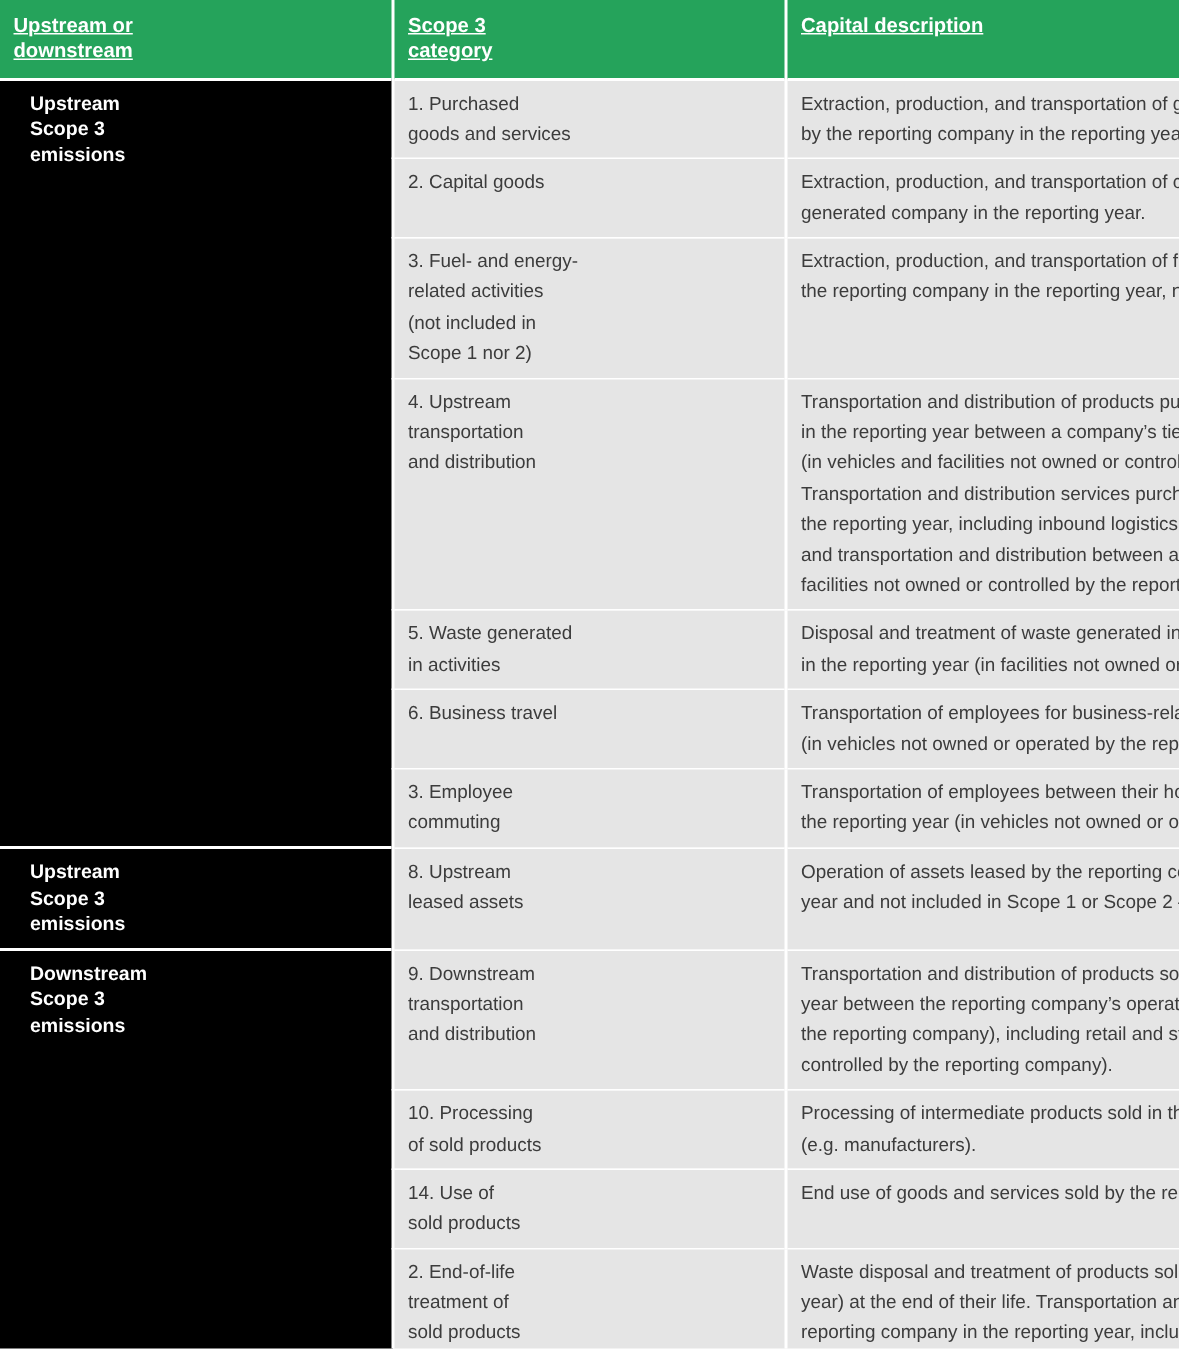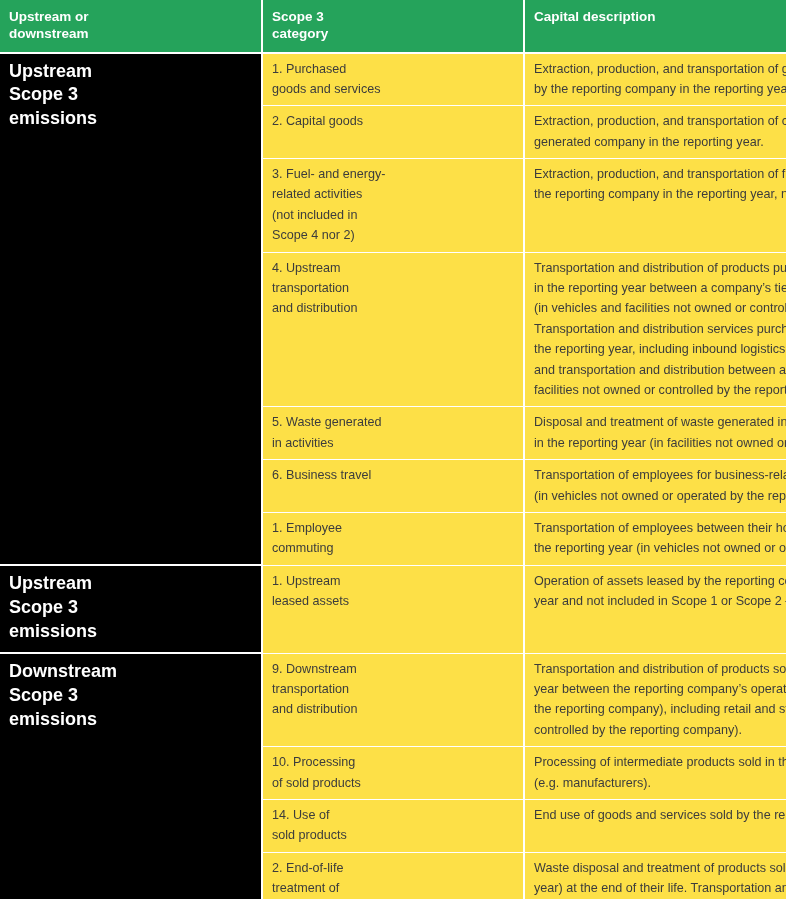--- a/index.html
+++ b/index.html
@@ -26,40 +26,41 @@
     background: #25a35b;
     color: #ffffff;
     font-size: 13.5px;
     font-weight: bold;
     line-height: 1.28;
     text-align: left;
     vertical-align: top;
     padding: 8px 9px 9px 9px;
     border-right: 2px solid #ffffff;
     height: 46px;
+    text-decoration: underline;
   }
   .scope3-table thead th.th-desc { border-right: none; }
 
   
   td.group-cell {
     background: #000000;
     color: #ffffff;
-    font-size: 18px;
+    font-size: 13px;
     font-weight: bold;
     line-height: 1.33;
     vertical-align: top;
-    padding: 6px 8px 8px 9px;
+    padding: 6px 8px 8px 20px;
     border-top: 2px solid #ffffff;
     border-right: 2px solid #ffffff;
     width: 110px;
   }
 
   
   td.cat-cell, td.desc-cell {
-    background: #fde047;
+    background: #e5e5e5;
     color: #3c3c3c;
     font-size: 12.6px;
     line-height: 1.62;
     vertical-align: top;
     padding: 5px 8px 6px 9px;
     border-top: 1px solid #ffffff;
   }
   td.cat-cell {
     width: 130px;
     border-right: 2px solid #ffffff;
@@ -115,21 +116,21 @@
         <td class="desc-cell">
           <span class="desc-line">Extraction, production, and transportation of capital goods purchased or acquired by the</span>
           <span class="desc-line">generated company in the reporting year.</span>
         </td>
       </tr>
       <tr>
         <td class="cat-cell">
           <span class="cat-line">3. Fuel- and energy-</span>
           <span class="cat-line">related activities</span>
           <span class="cat-line">(not included in</span>
-          <span class="cat-line">Scope 4 nor 2)</span>
+          <span class="cat-line">Scope 1 nor 2)</span>
         </td>
         <td class="desc-cell">
           <span class="desc-line">Extraction, production, and transportation of fuels and energy purchased or acquired by</span>
           <span class="desc-line">the reporting company in the reporting year, not already accounted for in Scope 1 nor 2.</span>
         </td>
       </tr>
       <tr>
         <td class="cat-cell">
           <span class="cat-line">4. Upstream</span>
           <span class="cat-line">transportation</span>
@@ -159,36 +160,36 @@
         <td class="cat-cell">
           <span class="cat-line">6. Business travel</span>
         </td>
         <td class="desc-cell">
           <span class="desc-line">Transportation of employees for business-related activities during the reporting year</span>
           <span class="desc-line">(in vehicles not owned or operated by the reporting company).</span>
         </td>
       </tr>
       <tr>
         <td class="cat-cell">
-          <span class="cat-line">1. Employee</span>
+          <span class="cat-line">3. Employee</span>
           <span class="cat-line">commuting</span>
         </td>
         <td class="desc-cell">
           <span class="desc-line">Transportation of employees between their homes and their places of work during</span>
           <span class="desc-line">the reporting year (in vehicles not owned or operated by the reporting company).</span>
         </td>
       </tr>
       <tr>
         <td class="group-cell" rowspan="1">
           <span class="cat-line">Upstream</span>
           <span class="cat-line">Scope 3</span>
           <span class="cat-line">emissions</span>
         </td>
         <td class="cat-cell">
-          <span class="cat-line">1. Upstream</span>
+          <span class="cat-line">8. Upstream</span>
           <span class="cat-line">leased assets</span>
         </td>
         <td class="desc-cell">
           <span class="desc-line">Operation of assets leased by the reporting company (lessee) in the reporting</span>
           <span class="desc-line">year and not included in Scope 1 or Scope 2 – reported by lessee.</span>
         </td>
       </tr>
       <tr>
         <td class="group-cell" rowspan="7">
           <span class="cat-line">Downstream</span>

